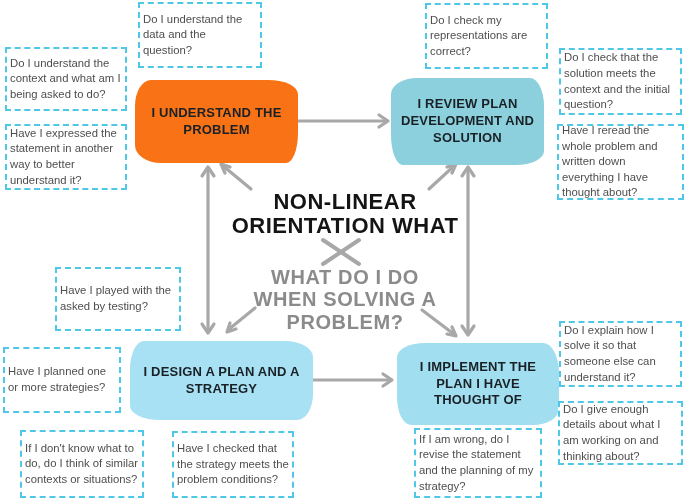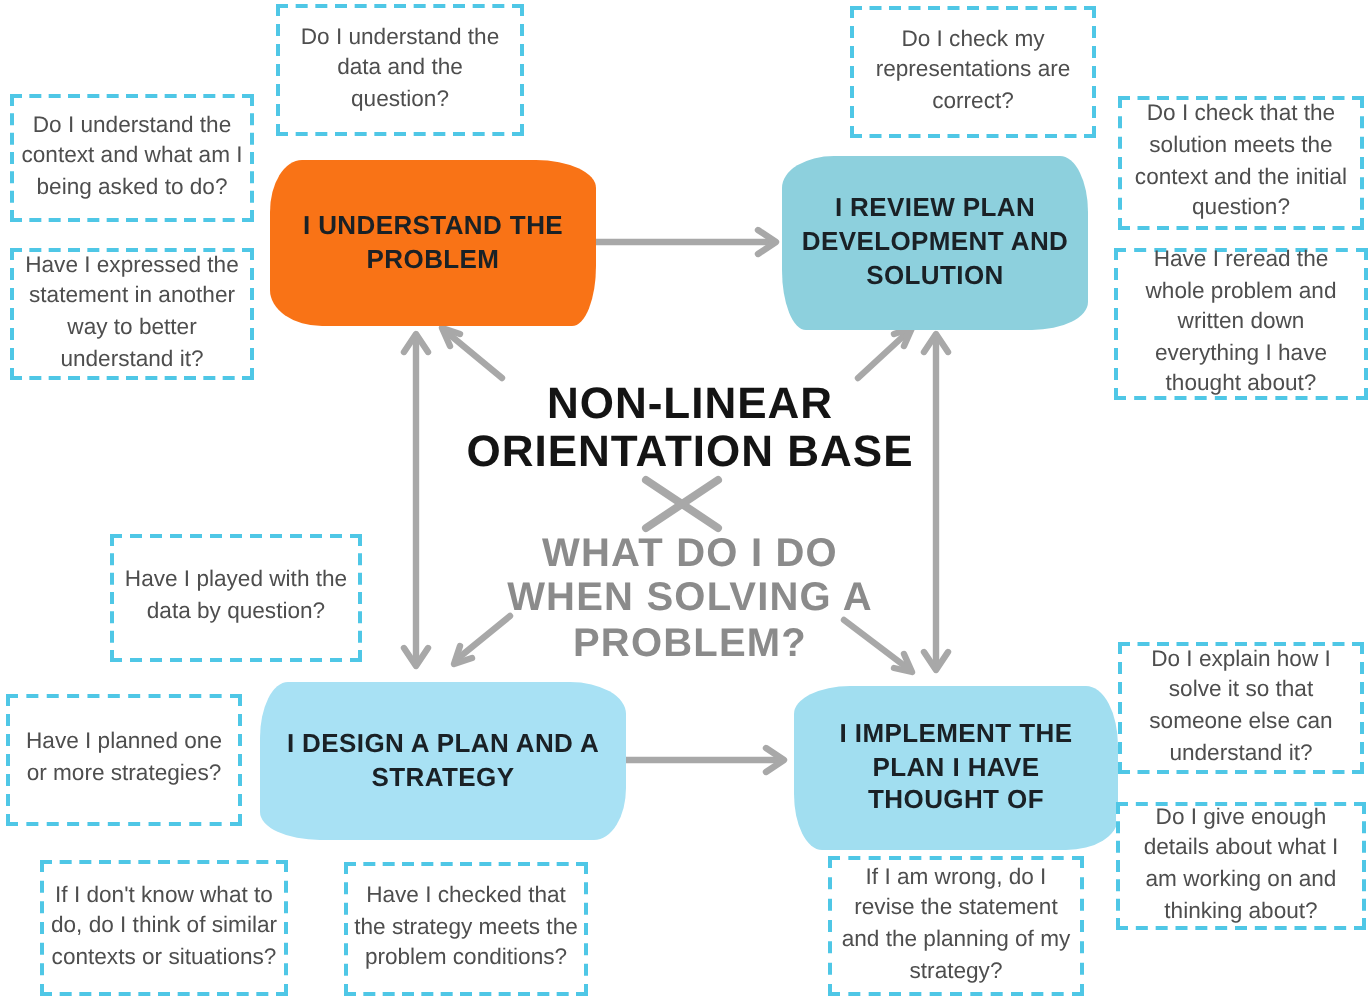--- a/index.html
+++ b/index.html
@@ -6,21 +6,21 @@
   .canvas{
     position:relative;width:685px;height:500px;background:#ffffff;
     font-family:"Liberation Sans",sans-serif;overflow:hidden;
   }
   svg.overlay{position:absolute;left:0;top:0;pointer-events:none;}
 
   
   .q{
     position:absolute;box-sizing:border-box;background:#ffffff;
     border:2px dashed #4fc7e6;color:#4e4e4e;
-    font-size:11.3px;line-height:1.38;text-align:center;
+    font-size:11.3px;line-height:1.38;
     display:flex;align-items:center;justify-content:center;
     padding:3px 3px;
   }
   .q1{left:138px;top:2px;width:124px;height:66px;}
   .q2{left:5px;top:47px;width:122px;height:64px;}
   .q3{left:5px;top:124px;width:122px;height:66px;}
   .q4{left:425px;top:3px;width:123px;height:66px;}
   .q5{left:559px;top:48px;width:123px;height:67px;}
   .q6{left:557px;top:124px;width:127px;height:76px;}
   .q7{left:55px;top:267px;width:126px;height:64px;}
@@ -106,35 +106,35 @@
       <line x1="422" y1="310" x2="455" y2="335"></line>
       <polyline points="452,327 456,336 447,334"></polyline>
     </g>
 
     <g stroke-width="4">
       <line x1="323" y1="240" x2="359" y2="264"></line>
       <line x1="359" y1="240" x2="323" y2="264"></line>
     </g>
   </svg>
 
-  <div class="center-title">NON-LINEAR ORIENTATION BASE</div>
+  <div class="center-title">NON-LINEAR ORIENTATION WHAT</div>
   <div class="center-subtitle">WHAT DO I DO WHEN SOLVING A PROBLEM?</div>
 
   <div class="blob blob-tl" style="background: #f97316;">I UNDERSTAND THE PROBLEM</div>
   <div class="blob blob-tr" style="background: rgb(141, 208, 221);">I REVIEW PLAN DEVELOPMENT AND SOLUTION</div>
   <div class="blob blob-bl" style="background: rgb(168, 225, 244);">I DESIGN A PLAN AND A STRATEGY</div>
   <div class="blob blob-br" style="background: rgb(161, 222, 240);">I IMPLEMENT THE PLAN I HAVE THOUGHT OF</div>
 
   <div class="q q1">Do I understand the data and the question?</div>
   <div class="q q2">Do I understand the context and what am I being asked to do?</div>
   <div class="q q3">Have I expressed the statement in another way to better understand it?</div>
   <div class="q q4">Do I check my representations are correct?</div>
   <div class="q q5">Do I check that the solution meets the context and the initial question?</div>
   <div class="q q6">Have I reread the whole problem and written down everything I have thought about?</div>
-  <div class="q q7">Have I played with the data by question?</div>
+  <div class="q q7">Have I played with the asked by testing?</div>
   <div class="q q8">Have I planned one or more strategies?</div>
   <div class="q q9">If I don't know what to do, do I think of similar contexts or situations?</div>
   <div class="q q10">Have I checked that the strategy meets the problem conditions?</div>
   <div class="q q12">Do I explain how I solve it so that someone else can understand it?</div>
   <div class="q q11">If I am wrong, do I revise the statement and the planning of my strategy?</div>
   <div class="q q13">Do I give enough details about what I am working on and thinking about?</div>
 
 </div>
 
 </body></html>

